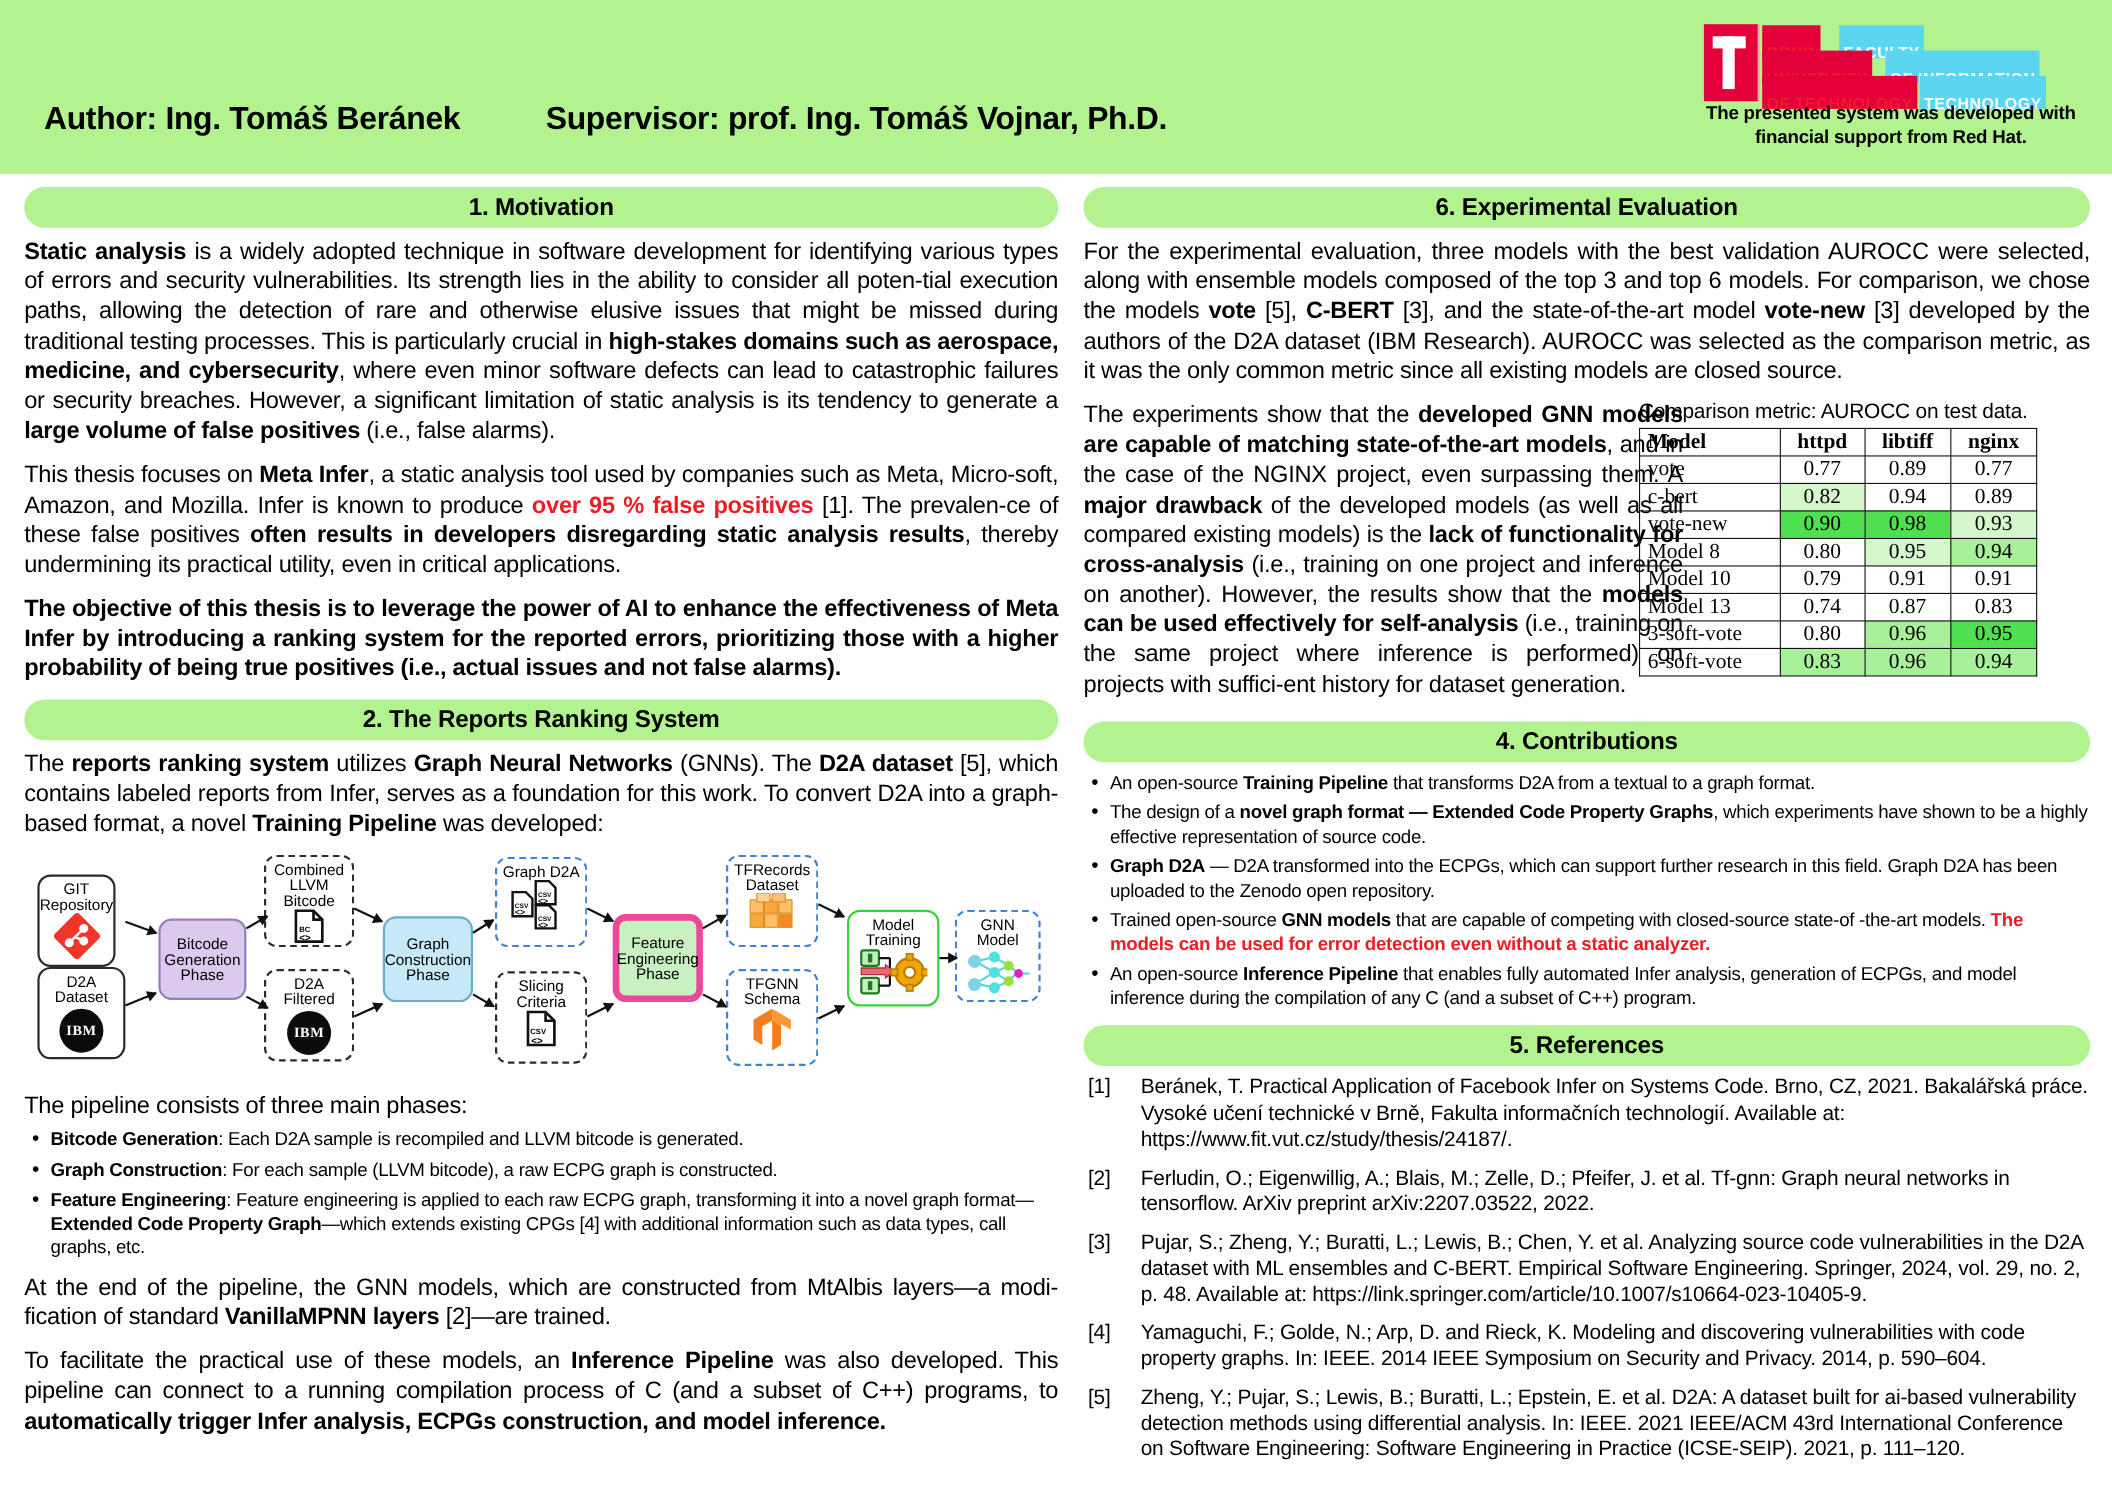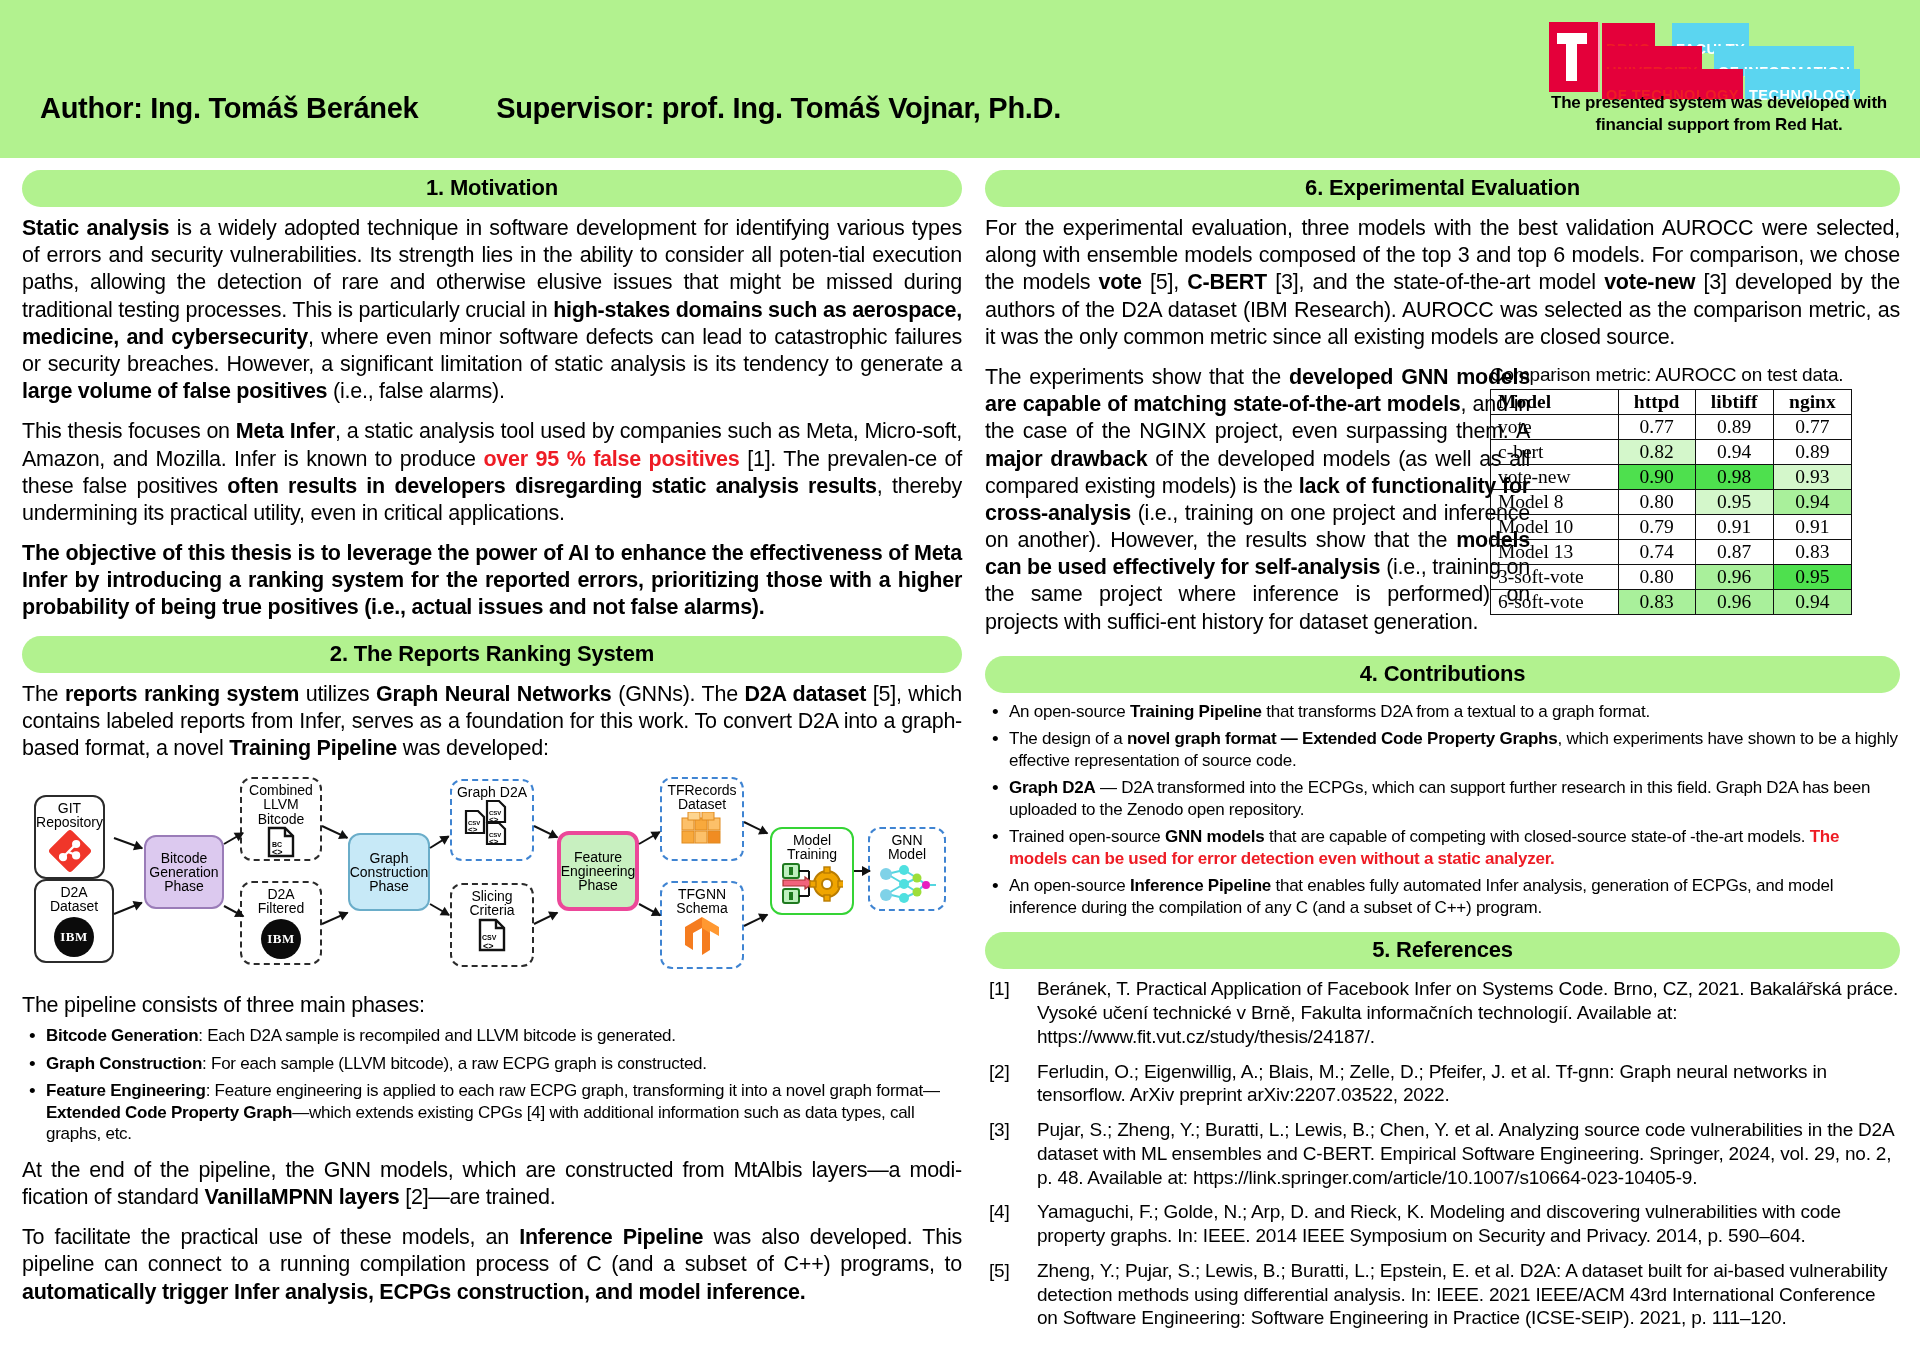--- a/index.html
+++ b/index.html
@@ -90,21 +90,21 @@
     border:2px solid #2b2b2b; border-radius:12px;
     display:flex; flex-direction:column; align-items:center;
     justify-content:flex-start; padding-top:4px;
     font-size:14px; line-height:1.02; text-align:center;
     font-family:"Liberation Sans", sans-serif;
   }
   .node.dashed { border-style:dashed; }
   .node.bluedash { border:2px dashed #3f84d2; }
   .node.purple { background:#dcc9ef; border:2px solid #9a7cb8; justify-content:center; padding-top:0; }
   .node.cyan { background:#c7e9f7; border:2px solid #6aadc9; justify-content:center; padding-top:0; }
-  .node.green { background:#c8f0c0; border:4px solid #ec4899; justify-content:center; padding-top:0; }
+  .node.green { background:#c8f0c0; border:6px solid #ec4899; justify-content:center; padding-top:0; }
   .node.greenout { background:#fff; border:2px solid #35d435; }
   .node .lbl { font-size:14px; font-weight:normal; }
   .arrow { position:absolute; height:2px; background:#111; transform-origin:0 50%; }
   .arrow:after {
     content:""; position:absolute; right:-1px; top:-4px;
     border-left:9px solid #111; border-top:5px solid transparent;
     border-bottom:5px solid transparent;
   }
 
   

